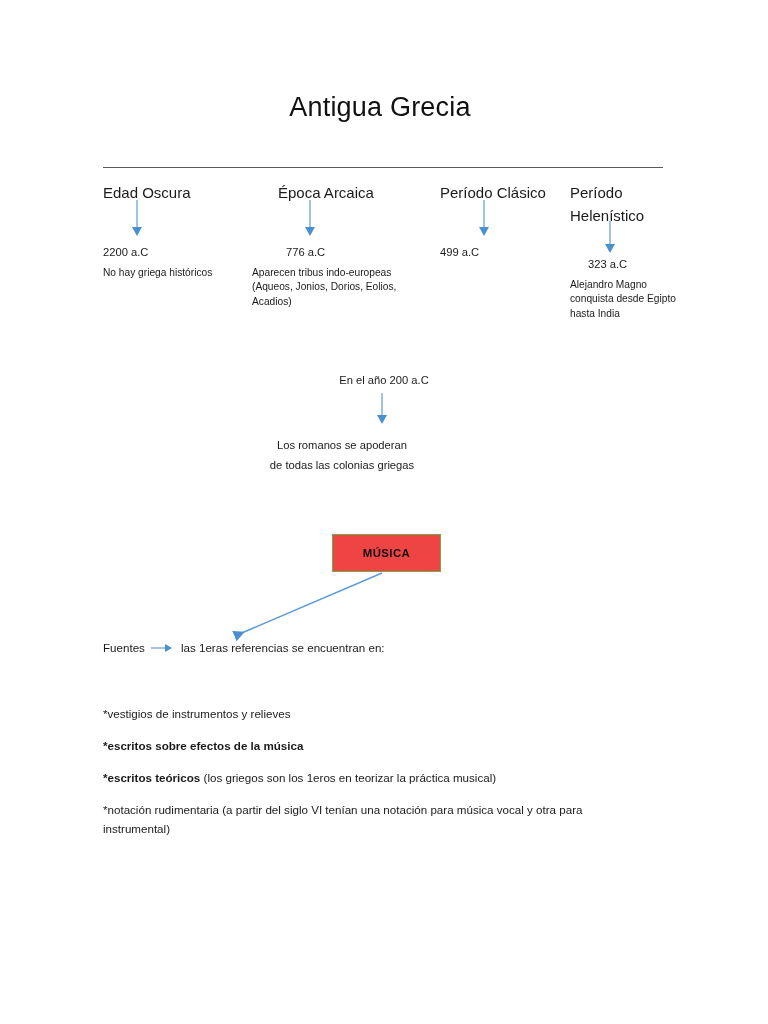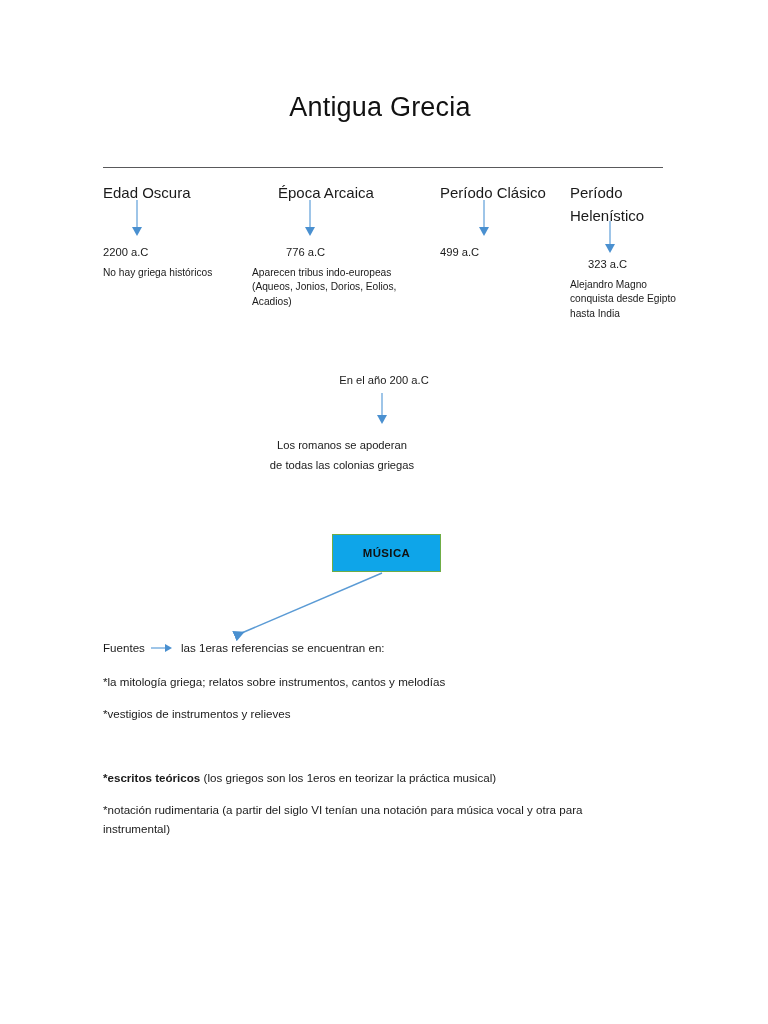--- a/index.html
+++ b/index.html
@@ -137,21 +137,21 @@
   .mid-body { left: 0; top: 436px; width: 684px; }
 
   
   .musica-box {
     position: absolute;
     left: 332px;
     top: 534px;
     width: 109px;
     height: 38px;
     border: 1.6px solid #6fad46;
-    background: #0ea5e9;
+    background: #ef4444;
     display: flex;
     align-items: center;
     justify-content: center;
     font-size: 11.4px;
     font-weight: bold;
     letter-spacing: 0.4px;
     color: #111111;
     box-sizing: border-box;
   }
 
@@ -263,26 +263,26 @@
   </svg>
 
   <div class="fuentes-line">
     <span class="fuentes-label">Fuentes</span><span class="fuentes-spacer"></span><span>las 1eras referencias se encuentran en:</span>
   </div>
   <div class="arrow-right" style="left:151px; top:641px; width:21px; height:14px;">
     <div class="shaft" style="width:15px"></div>
     <div class="head" style="left:14px"></div>
   </div>
 
-  <div class="bullet-line b1">
-    <b></b><span>*la mitología griega; relatos sobre instrumentos, cantos y melodías</span>
-  </div>
   <div class="bullet-line b2">
     <b></b><span>*vestigios de instrumentos y relieves</span>
   </div>
+  <div class="bullet-line b3">
+    <b>*escritos sobre efectos de la música</b><span></span>
+  </div>
   <div class="bullet-line b4">
     <b>*escritos teóricos</b><span> (los griegos son los 1eros en teorizar la práctica musical)</span>
   </div>
   <div class="bullet-line b5">
     <b></b><span>*notación rudimentaria (a partir del siglo VI tenían una notación para música vocal y otra para instrumental)</span>
   </div>
 
 </div>
 
 </body></html>

